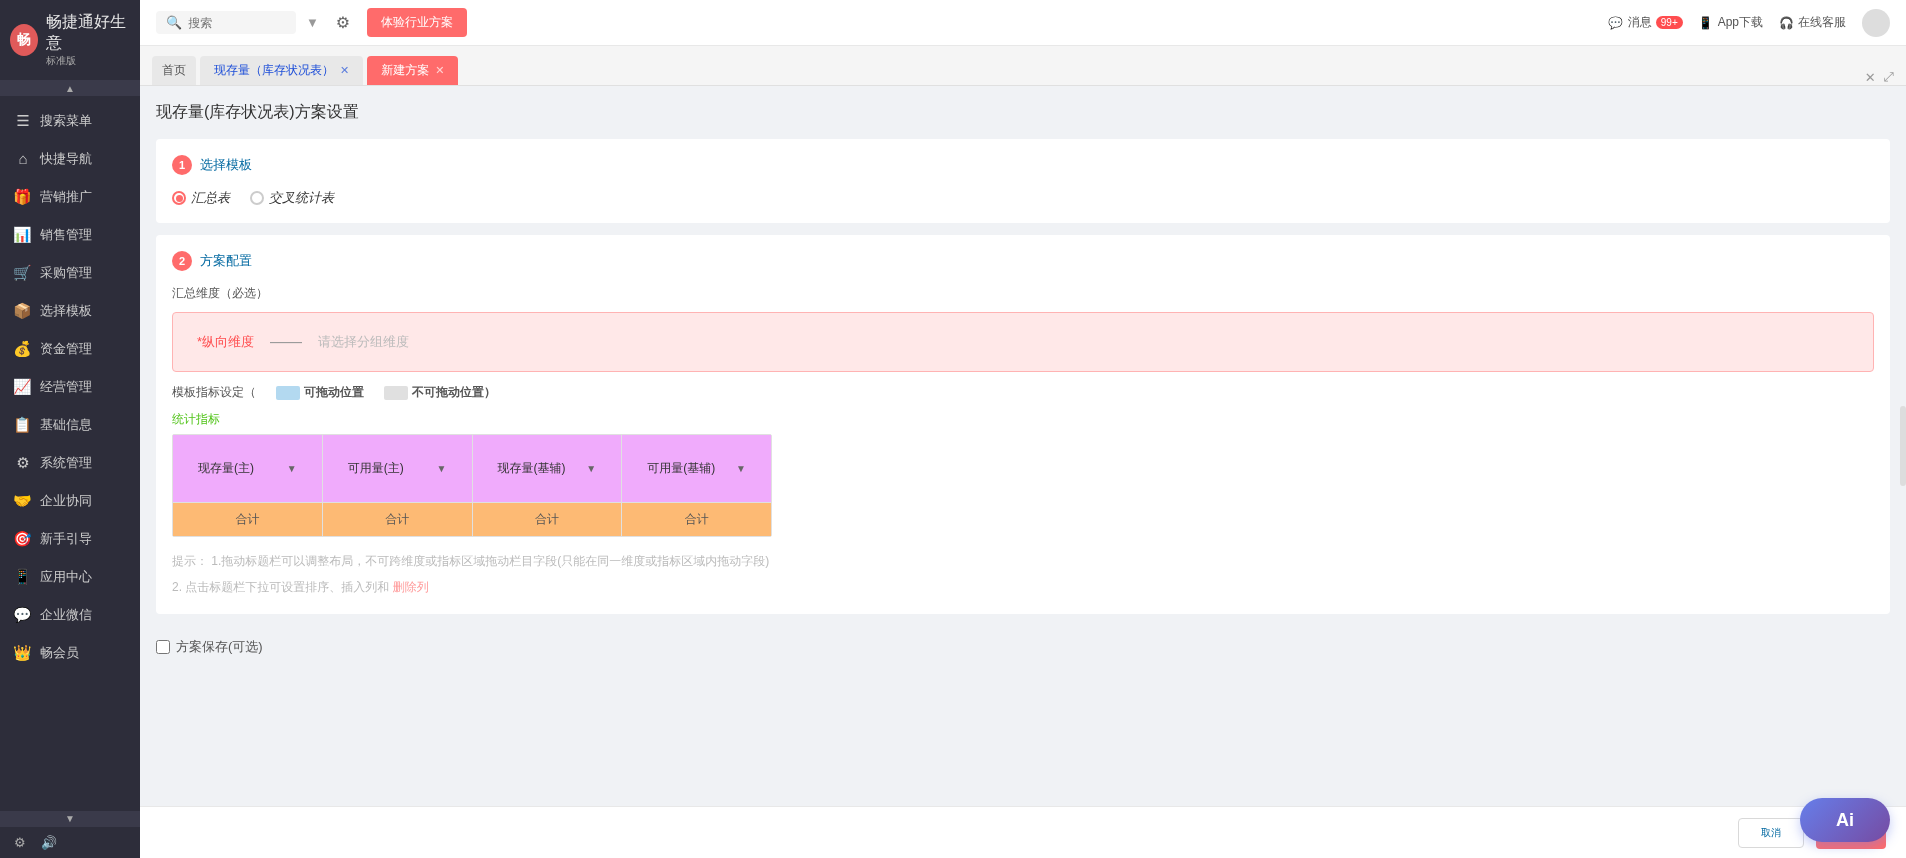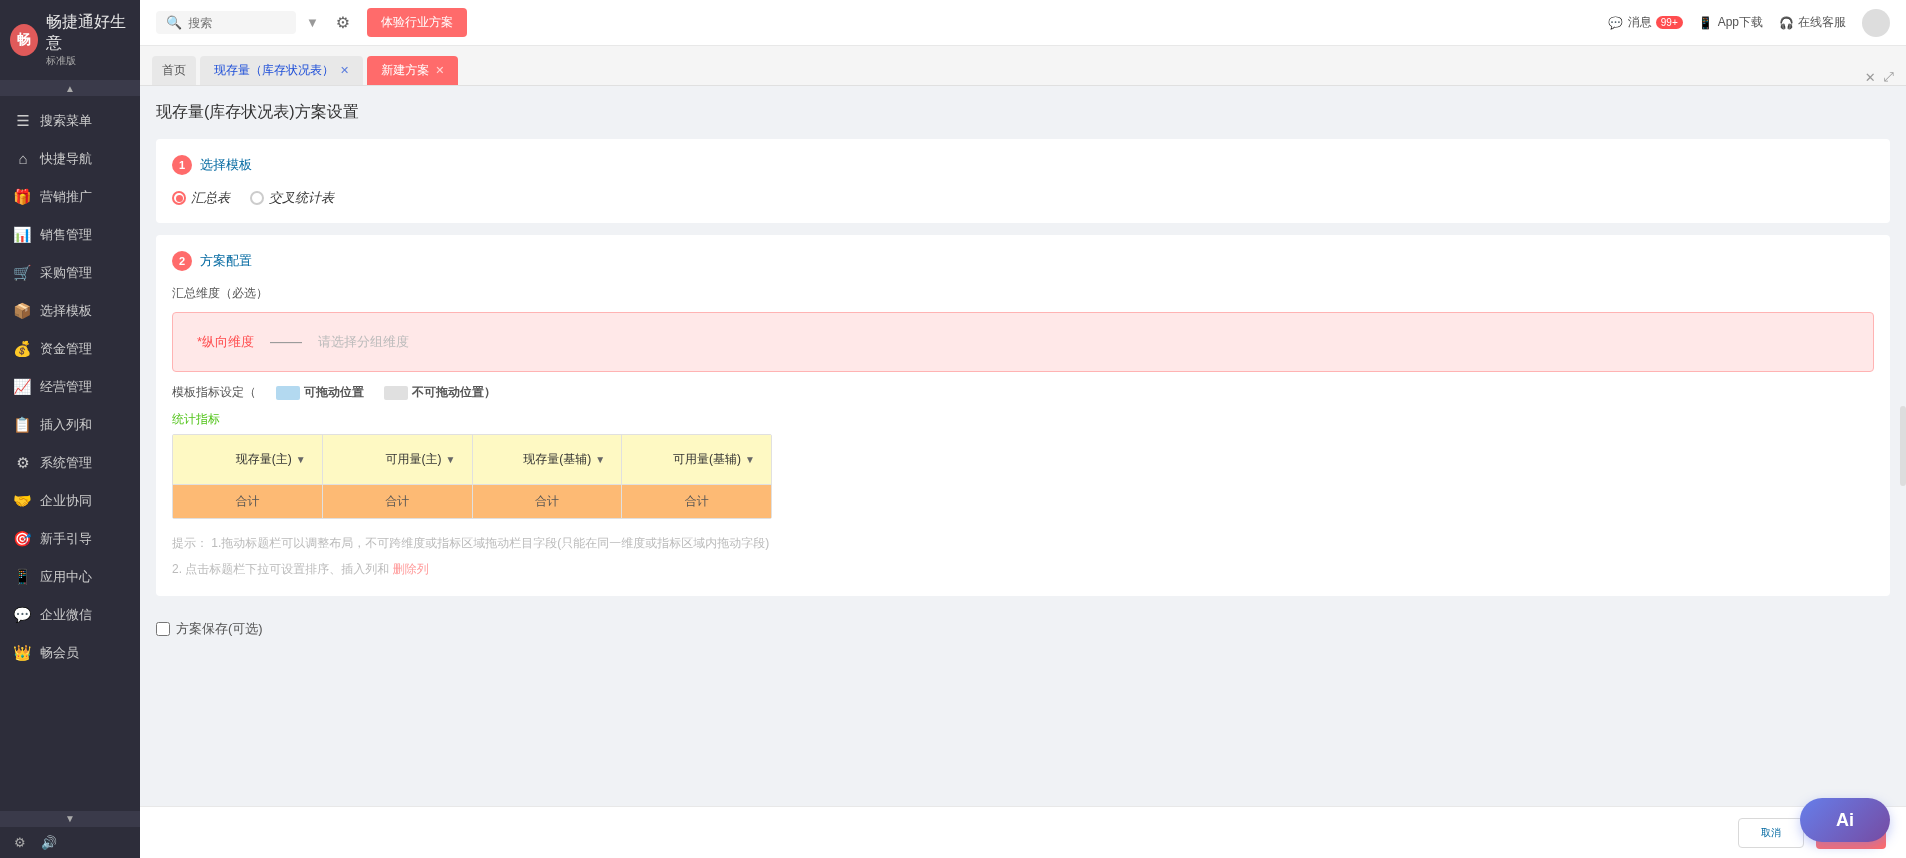--- a/index.html
+++ b/index.html
@@ -343,25 +343,25 @@
     .stat-col {
       flex: 1;
       border-right: 1px solid #e0e0e0;
       display: flex;
       flex-direction: column;
     }
     .stat-col:last-child { border-right: none; }
     .stat-col-header {
       display: flex;
       align-items: center;
-      justify-content: flex-end;
-      padding: 16px;
+      justify-content: space-between;
+      padding: 25px;
       gap: 4px;
       border-bottom: 1px solid #e0e0e0;
-      background: #fef9c3;
+      background: #f0abfc;
       font-size: 12px;
       color: #333;
     }
     .stat-col-cell {
       padding: 8px;
       text-align: center;
       font-size: 12px;
       color: #555;
       background: #fdba74;
     }
@@ -502,21 +502,21 @@
       <div class="sidebar-item">
       <span class="si-icon">💰</span>
       <span>资金管理</span>
     </div>
       <div class="sidebar-item">
       <span class="si-icon">📈</span>
       <span>经营管理</span>
     </div>
       <div class="sidebar-item">
       <span class="si-icon">📋</span>
-      <span>插入列和</span>
+      <span>基础信息</span>
     </div>
       <div class="sidebar-item">
       <span class="si-icon">⚙</span>
       <span>系统管理</span>
     </div>
       <div class="sidebar-item">
       <span class="si-icon">🤝</span>
       <span>企业协同</span>
     </div>
       <div class="sidebar-item">

